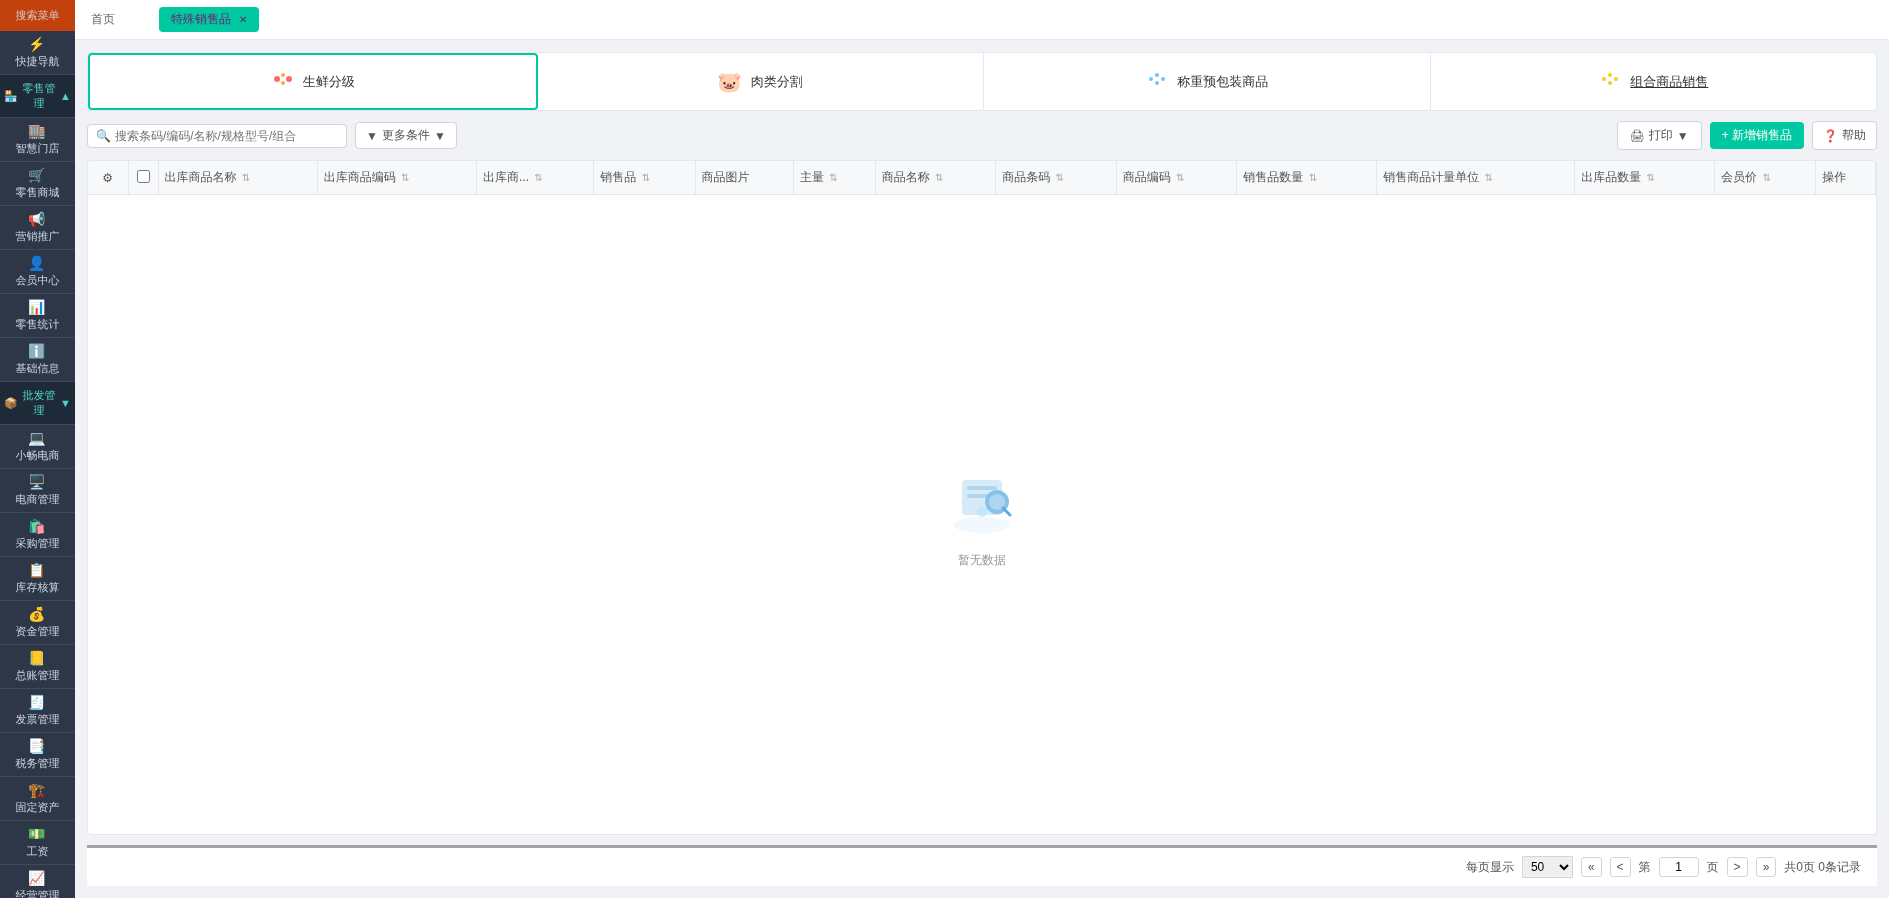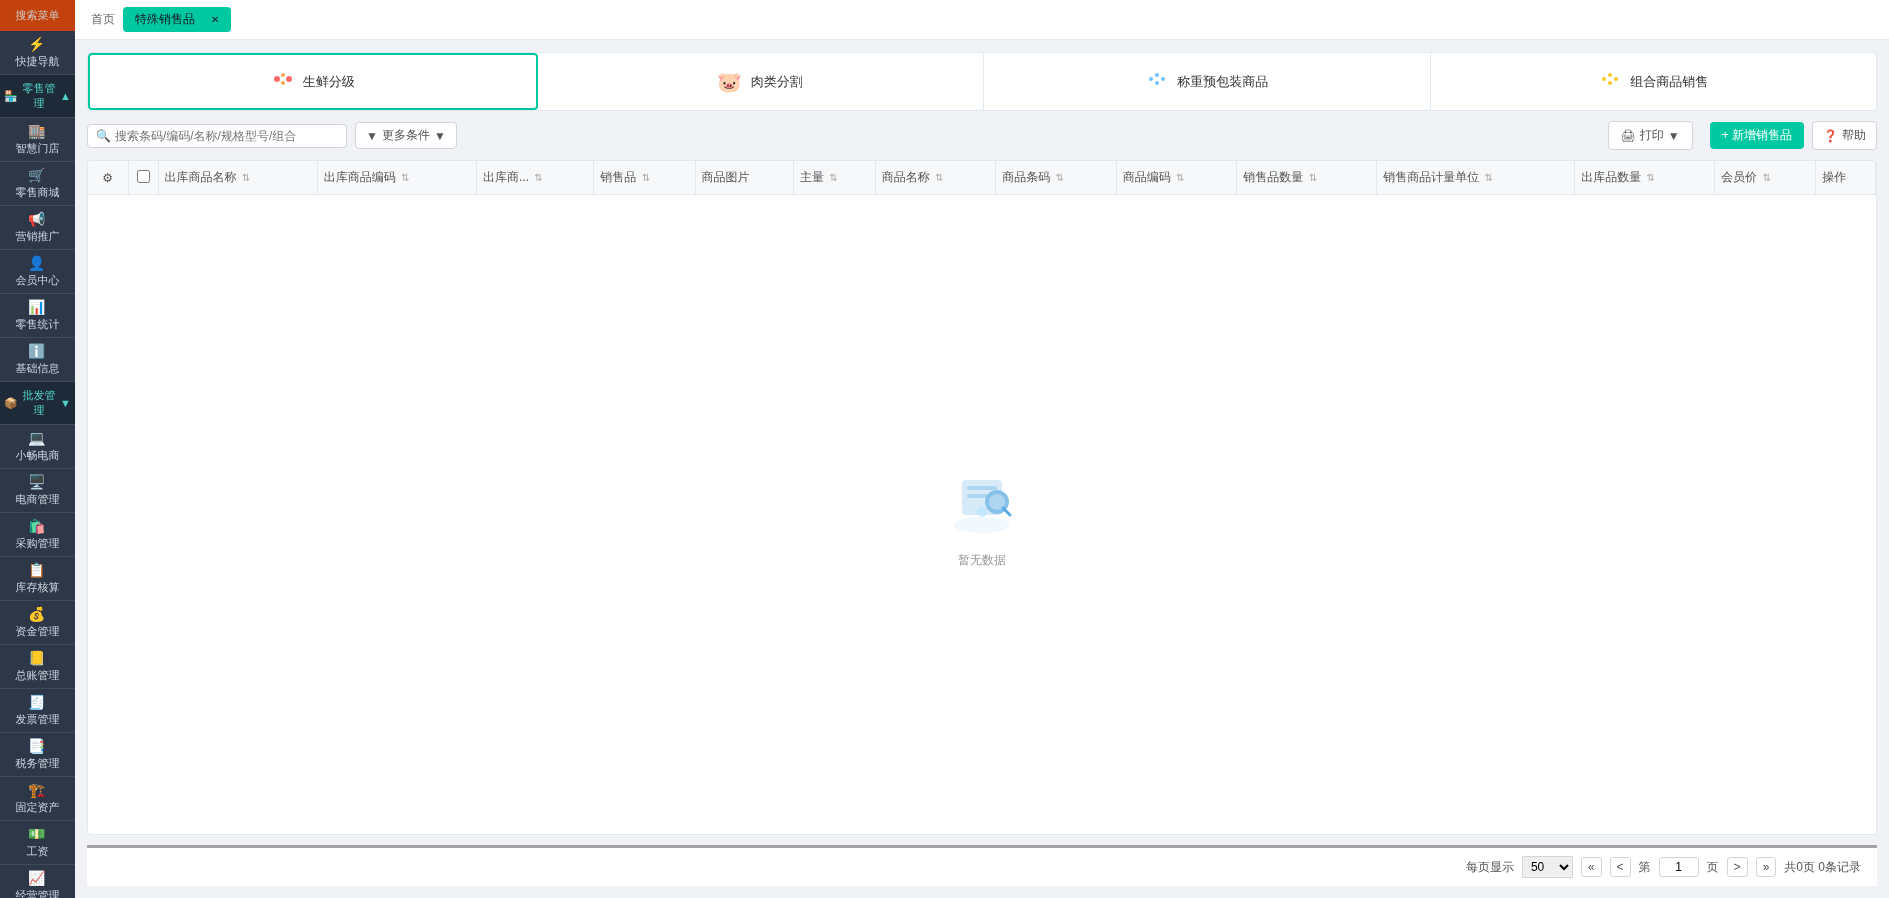--- a/index.html
+++ b/index.html
@@ -75,28 +75,29 @@
       gap: 8px;
       flex-shrink: 0;
     }
     .topbar-home {
       color: #666;
       font-size: 12px;
       cursor: pointer;
     }
     .topbar-tab {
       background: #00c8a0;
-      color: #0f172a;
+      color: #701a75;
       padding: 4px 12px;
       border-radius: 4px;
       font-size: 12px;
       cursor: pointer;
       display: flex;
       align-items: center;
-      gap: 16px;
+      gap: 8px;
+      margin-left: 36px;
     }
     .topbar-tab .close { font-size: 10px; }
 
     
     .content {
       flex: 1;
       padding: 12px;
       overflow: hidden;
       display: flex;
       flex-direction: column;
@@ -118,21 +119,21 @@
       padding: 14px 0;
       display: flex;
       align-items: center;
       justify-content: center;
       gap: 8px;
       cursor: pointer;
       border-right: 1px solid #e2e8f0;
       font-size: 13px;
       color: #333;
     }
-    .type-tab:last-child { border-right: none; }
+    .type-tab:last-child { border-right: none; text-decoration: underline; }
     .type-tab.active {
       border: 2px solid #00c8a0;
       border-radius: 4px;
       color: #333;
       background: #fff;
     }
     .type-tab .tab-icon { font-size: 20px; }
 
     
     .toolbar {
@@ -197,21 +198,20 @@
       display: flex;
       align-items: center;
       gap: 4px;
       padding: 5px 12px;
       border: none;
       border-radius: 4px;
       background: #00c8a0;
       cursor: pointer;
       font-size: 12px;
       color: #fff;
-      margin-left: 9px;
     }
     .help-btn {
       display: flex;
       align-items: center;
       gap: 4px;
       padding: 5px 10px;
       border: 1px solid #d1d5db;
       border-radius: 4px;
       background: #fff;
       cursor: pointer;

